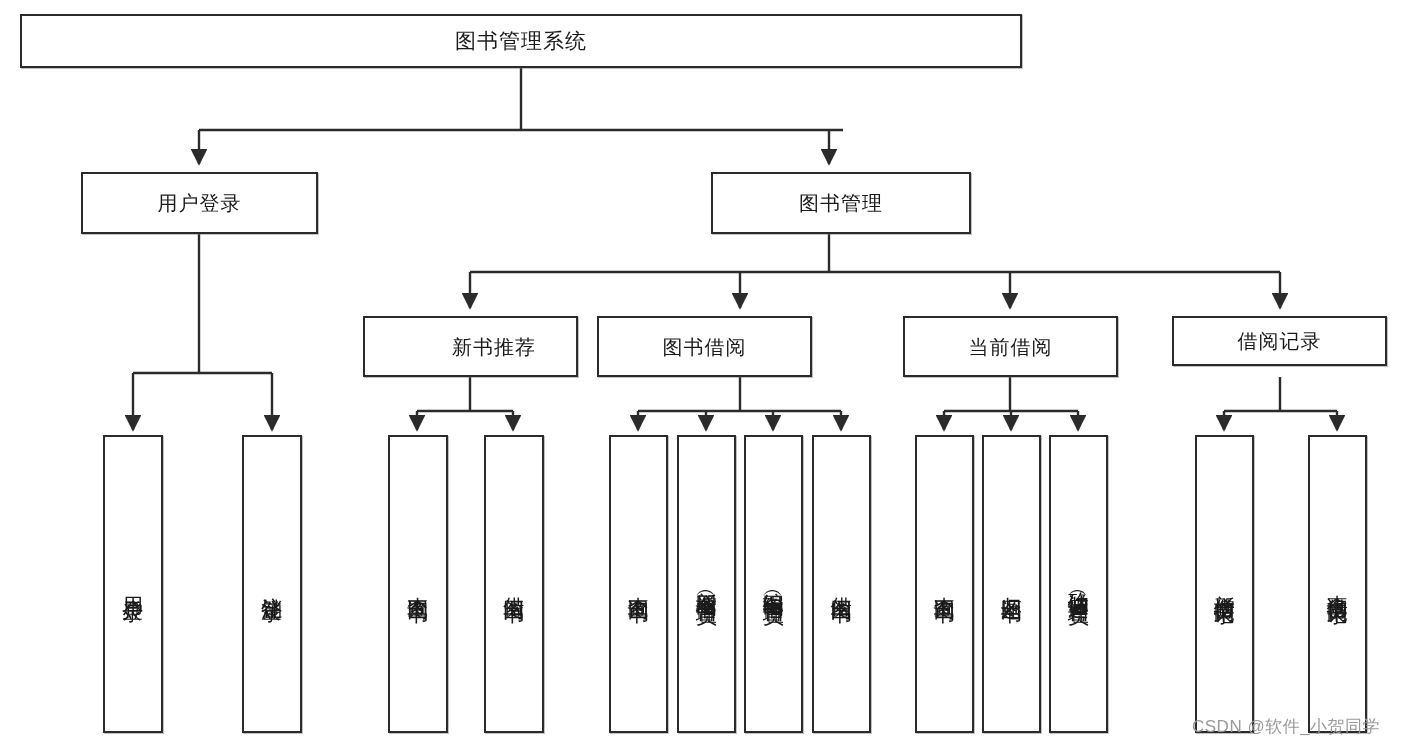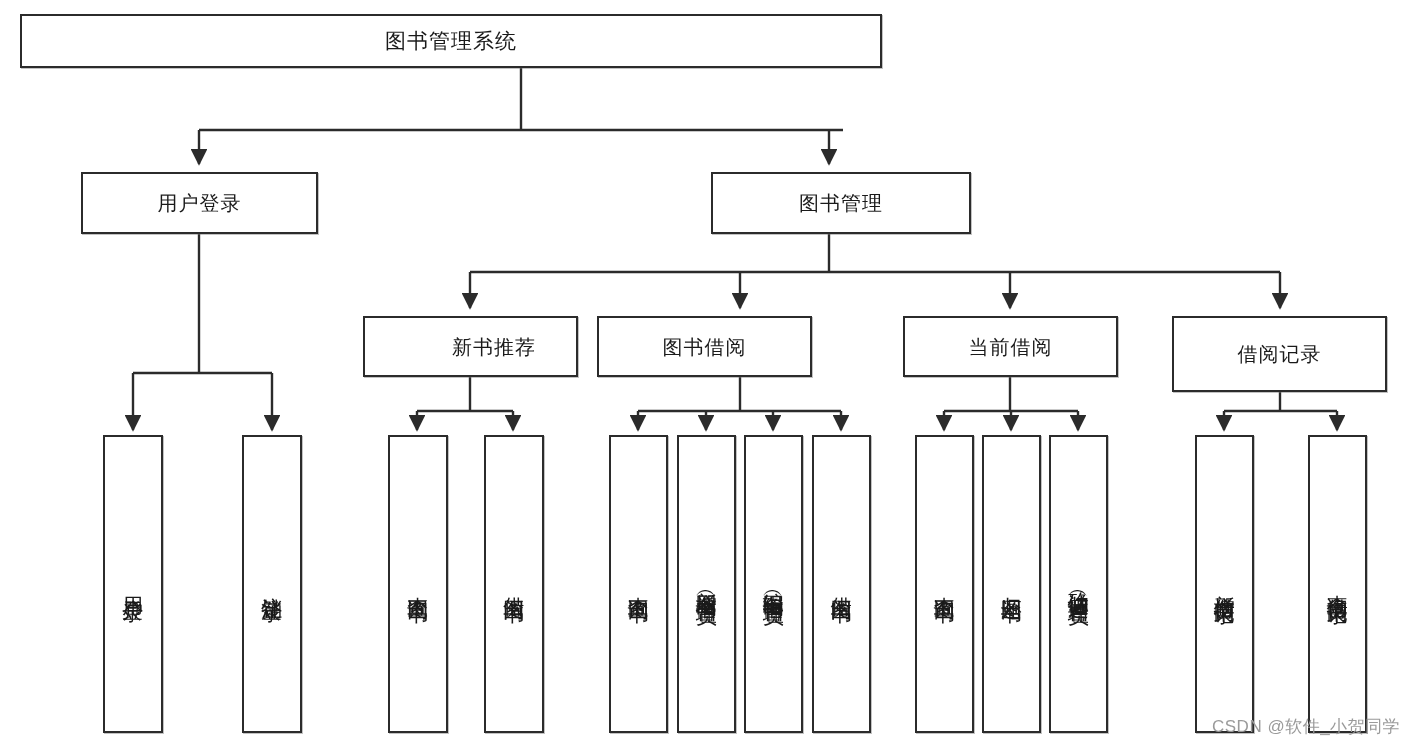--- a/index.html
+++ b/index.html
@@ -58,21 +58,20 @@
   .node.root {
     font-size: 21px;
   }
   .watermark {
     position: absolute;
     color: #9a9a9a;
     font-size: 17px;
     letter-spacing: 0.5px;
     white-space: nowrap;
     user-select: none;
-    margin-left: 20px;
   }
 </style>
 </head>
 <body>
 
 <div id="canvas">
 
   <svg class="connectors" viewBox="0 0 1405 747" xmlns="http://www.w3.org/2000/svg">
     <defs>
       <marker id="arrow" viewBox="0 0 10 10" refX="9" refY="5" markerWidth="7" markerHeight="7" orient="auto-start-reverse">
@@ -116,41 +115,41 @@
       <path d="M 1011 411 L 1011 430" marker-end="url(#arrow)"></path>
       <path d="M 1078 411 L 1078 430" marker-end="url(#arrow)"></path>
 
       <path d="M 1280 377 L 1280 411"></path>
       <path d="M 1224 411 L 1337 411"></path>
       <path d="M 1224 411 L 1224 430" marker-end="url(#arrow)"></path>
       <path d="M 1337 411 L 1337 430" marker-end="url(#arrow)"></path>
     </g>
   </svg>
 
-  <div class="node horiz root" style="left:20px; top:14px; width:862px; height:54px;">
+  <div class="node horiz root" style="left:20px; top:14px; width:1002px; height:54px;">
     <span>图书管理系统</span>
   </div>
 
   <div class="node horiz" style="left:81px; top:172px; width:237px; height:62px;">
     <span>用户登录</span>
   </div>
   <div class="node horiz" style="left:711px; top:172px; width:260px; height:62px;">
     <span>图书管理</span>
   </div>
 
   <div class="node horiz" style="left:363px; top:316px; width:215px; height:61px;padding-left:47px;">
     <span>新书推荐</span>
   </div>
   <div class="node horiz" style="left:597px; top:316px; width:215px; height:61px;">
     <span>图书借阅</span>
   </div>
   <div class="node horiz" style="left:903px; top:316px; width:215px; height:61px;">
     <span>当前借阅</span>
   </div>
-  <div class="node horiz" style="left:1172px; top:316px; width:215px; height:76px;">
+  <div class="node horiz" style="left:1172px; top:316px; width:215px; height:50px;">
     <span>借阅记录</span>
   </div>
 
   <div class="node vert" style="left:103px; top:435px; width:60px; height:298px;">
     <span class="vtext">用户登录</span>
   </div>
   <div class="node vert" style="left:242px; top:435px; width:60px; height:298px;">
     <span class="vtext">注销登录</span>
   </div>
 

